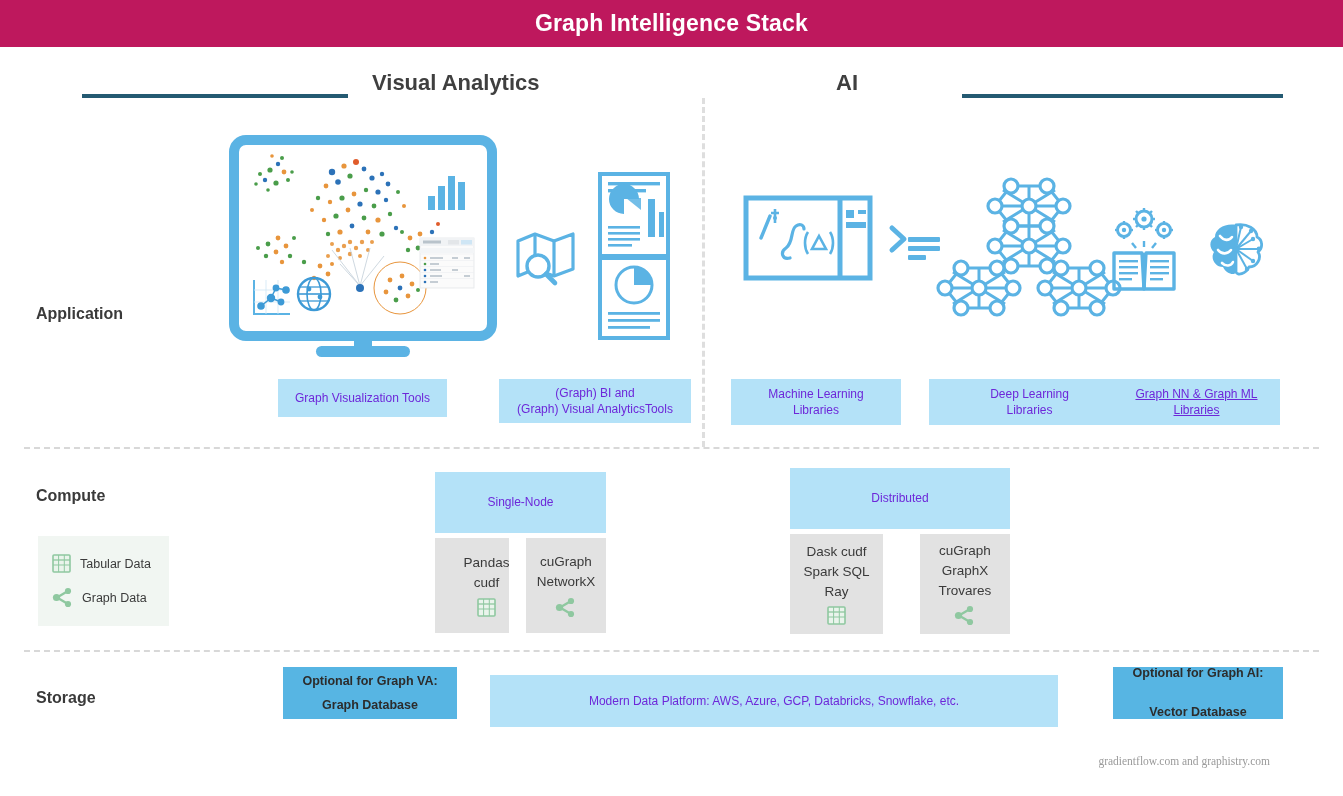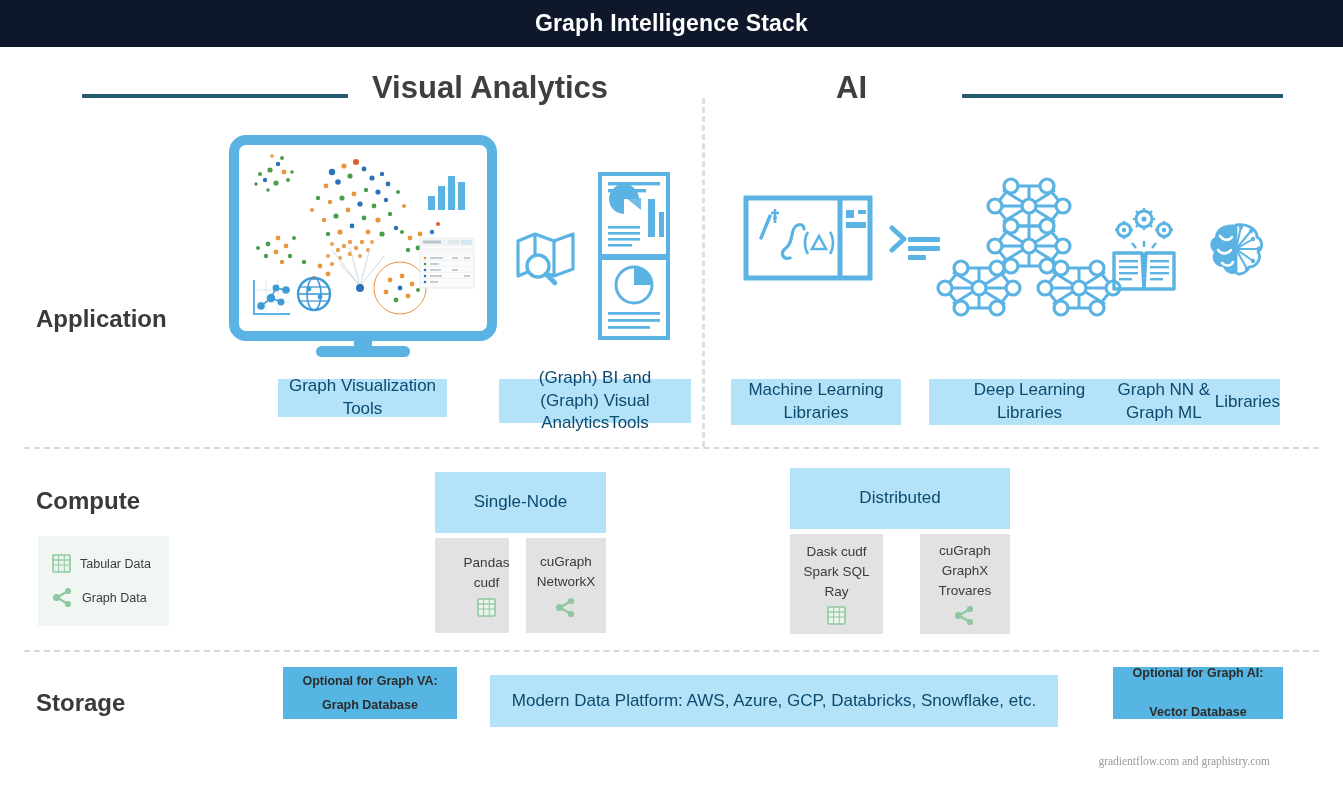--- a/index.html
+++ b/index.html
@@ -9,31 +9,31 @@
     background:#ffffff;
     font-family:"Liberation Sans", sans-serif;
     color:#3a3a3a;
     overflow:hidden;
     position:relative;
   }
 
   
   #header {
     position:absolute; left:0; top:0; width:1343px; height:47px;
-    background:#0f172a;
+    background:#be185d;
     display:flex; align-items:center; justify-content:center;
   }
   #header .title {
     color:#ffffff; font-size:23px; font-weight:bold; letter-spacing:.2px;
   }
 
   
   .col-head {
     position:absolute;
-    font-size:31px; font-weight:bold; color:#3f3f3f;
+    font-size:22px; font-weight:bold; color:#3f3f3f;
     white-space:nowrap;
   }
   #va-head { left:372px; top:70px; }
   #ai-head { left:836px; top:70px; }
   .head-rule {
     position:absolute; height:4px; background:#245a72;
   }
   #va-rule { left:82px; top:94px; width:266px; }
   #ai-rule { left:962px; top:94px; width:321px; }
 
@@ -44,34 +44,34 @@
   }
   #div-app { top:447px; }
   #div-compute { top:650px; }
   #v-divider {
     position:absolute; left:702px; top:98px; width:0; height:349px;
     border-left:3px dashed #dedede;
   }
 
   
   .row-label {
-    position:absolute; font-size:24px; font-weight:bold; color:#3a3a3a;
+    position:absolute; font-size:16px; font-weight:bold; color:#3a3a3a;
     white-space:nowrap;
   }
   #label-application { left:36px; top:305px; }
   #label-compute     { left:36px; top:487px; }
   #label-storage     { left:36px; top:689px; }
 
   
   .box {
     position:absolute;
     display:flex; align-items:center; justify-content:center;
     text-align:center; line-height:1.35;
   }
-  .box-lightblue { background:#b4e2f8; color:#0c4a6e; font-size:17px; }
+  .box-lightblue { background:#b4e2f8; color:#6d28d9; font-size:12px; }
   .box-midblue   { background:#57b5e3; color:#2c2c2c; font-size:12.5px; font-weight:bold; }
   .box-gray      { background:#e2e2e2; color:#3a3a3a; font-size:13.5px; }
 
   .box-gray .stack { display:flex; flex-direction:column; align-items:center; gap:2px; }
 
   
   #legend {
     position:absolute; left:38px; top:536px; width:131px; height:90px;
     background:#f1f6f2;
     display:flex; flex-direction:column; justify-content:center; gap:14px;
@@ -550,21 +550,21 @@
 <div class="box box-lightblue" style="left:731px; top:379px; width:170px; height:46px; flex-direction:column;">
   <span>Machine Learning</span>
   <span>Libraries</span>
 </div>
 
 <div class="box box-lightblue" style="left:929px; top:379px; width:201px; height:46px; flex-direction:column;">
   <span>Deep Learning</span>
   <span>Libraries</span>
 </div>
 
-<div class="box box-lightblue" style="left:1113px; top:379px; width:167px; height:46px; flex-direction:row;">
+<div class="box box-lightblue" style="left:1113px; top:379px; width:167px; height:46px; flex-direction:column;text-decoration:underline;">
   <span>Graph NN &amp; Graph ML</span>
   <span>Libraries</span>
 </div>
 
 <div id="legend">
   <div class="legend-row">
     <span>
       <svg width="19" height="19" viewBox="0 0 19 19">
         <rect x="1" y="1" width="17" height="17" rx="1" fill="#eaf4ec" stroke="#8fc8a0" stroke-width="1.6"></rect>
         <line x1="1" y1="6" x2="18" y2="6" stroke="#8fc8a0" stroke-width="1.3"></line>

